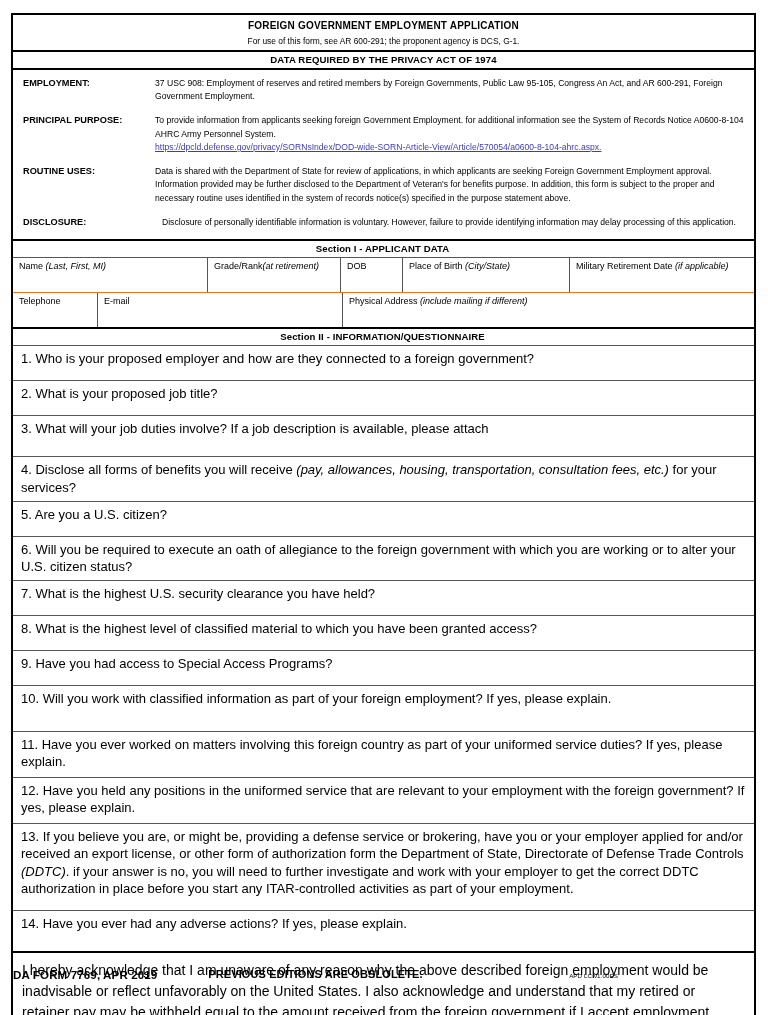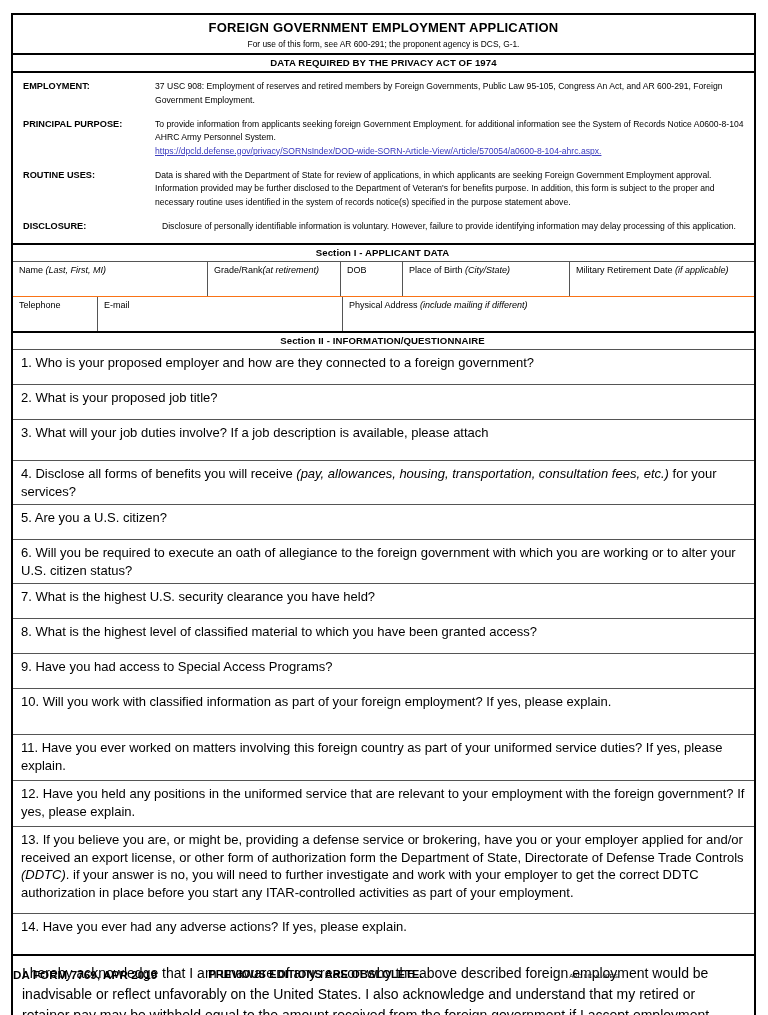--- a/index.html
+++ b/index.html
@@ -29,21 +29,21 @@
     box-sizing: border-box;
     border: 2px solid #000;
   }
   
   .title-block {
     text-align: center;
     padding: 5px 4px 4px 4px;
     border-bottom: 2px solid #000;
   }
   .form-title {
-    font-size: 13px;
+    font-size: 10px;
     font-weight: bold;
     letter-spacing: 0.2px;
     line-height: 1.25;
   }
   .form-subtitle {
     font-size: 8.4px;
     margin-top: 3px;
     line-height: 1.2;
   }
   .privacy-banner {

